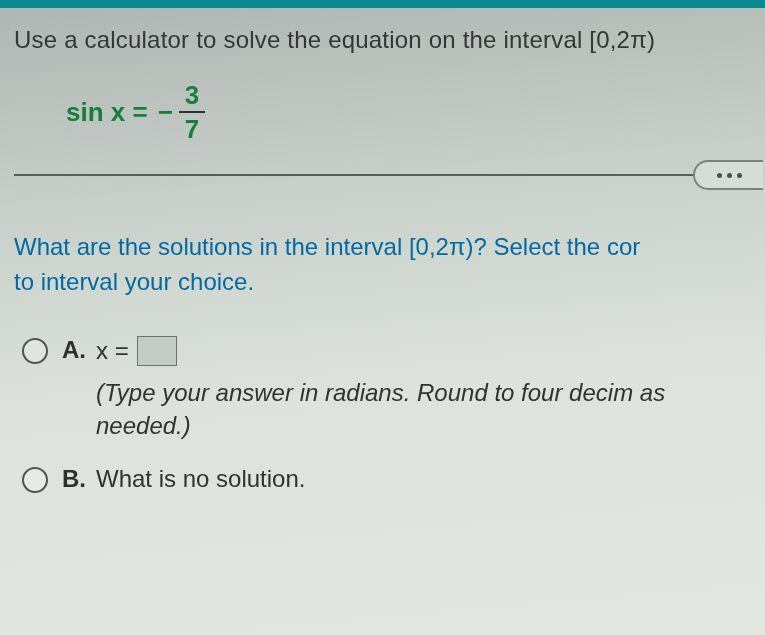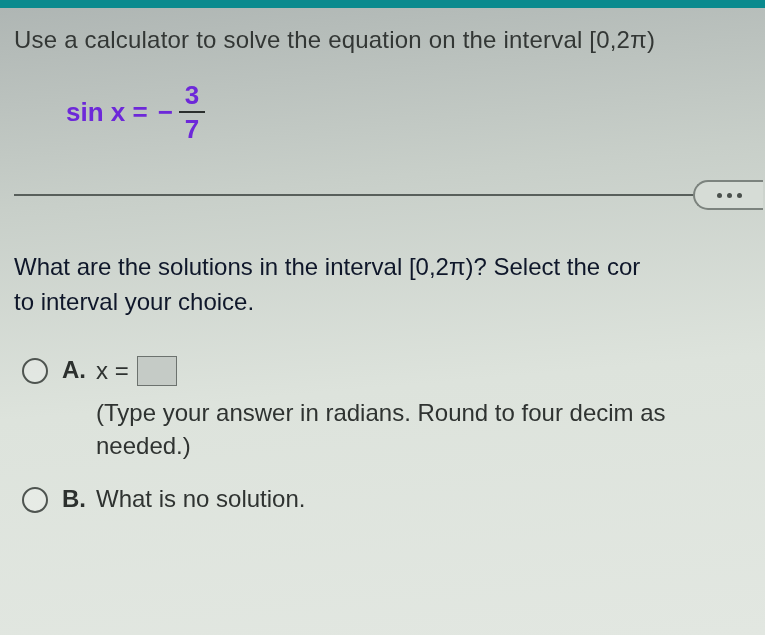--- a/index.html
+++ b/index.html
@@ -25,26 +25,26 @@
       padding: 18px 2px 0 14px;
     }
     .instruction {
       font-size: 24px;
       color: #333735;
       letter-spacing: 0.2px;
       margin-bottom: 28px;
     }
     .equation {
       margin-left: 52px;
-      margin-bottom: 38px;
+      margin-bottom: 18px;
       display: flex;
       align-items: center;
       font-size: 26px;
       font-weight: bold;
-      color: #6d28d9;
+      color: #15803d;
     }
     .equation .lhs {
       margin-right: 6px;
     }
     .minus {
       margin: 0 6px 0 4px;
     }
     .fraction {
       display: inline-flex;
       flex-direction: column;
@@ -92,21 +92,21 @@
       gap: 5px;
     }
     .dots-pill .dot {
       width: 5px;
       height: 5px;
       background: #4a504c;
       border-radius: 50%;
     }
     .question {
       font-size: 24px;
-      color: #0f172a;
+      color: #0369a1;
       line-height: 1.45;
       margin-bottom: 36px;
     }
     .choices {
       padding-left: 8px;
     }
     .choice {
       display: flex;
       align-items: flex-start;
       margin-bottom: 22px;
@@ -144,20 +144,21 @@
     .answer-box {
       width: 40px;
       height: 30px;
       border: 1px solid #6c726e;
       background: #c5cbc6;
       display: inline-block;
     }
     .hint {
       line-height: 1.4;
       margin-top: 4px;
+      font-style: italic;
     }
     .choice-b {
       margin-top: 6px;
     }
   </style>
 </head>
 <body>
 
 <div class="topbar"></div>
 

